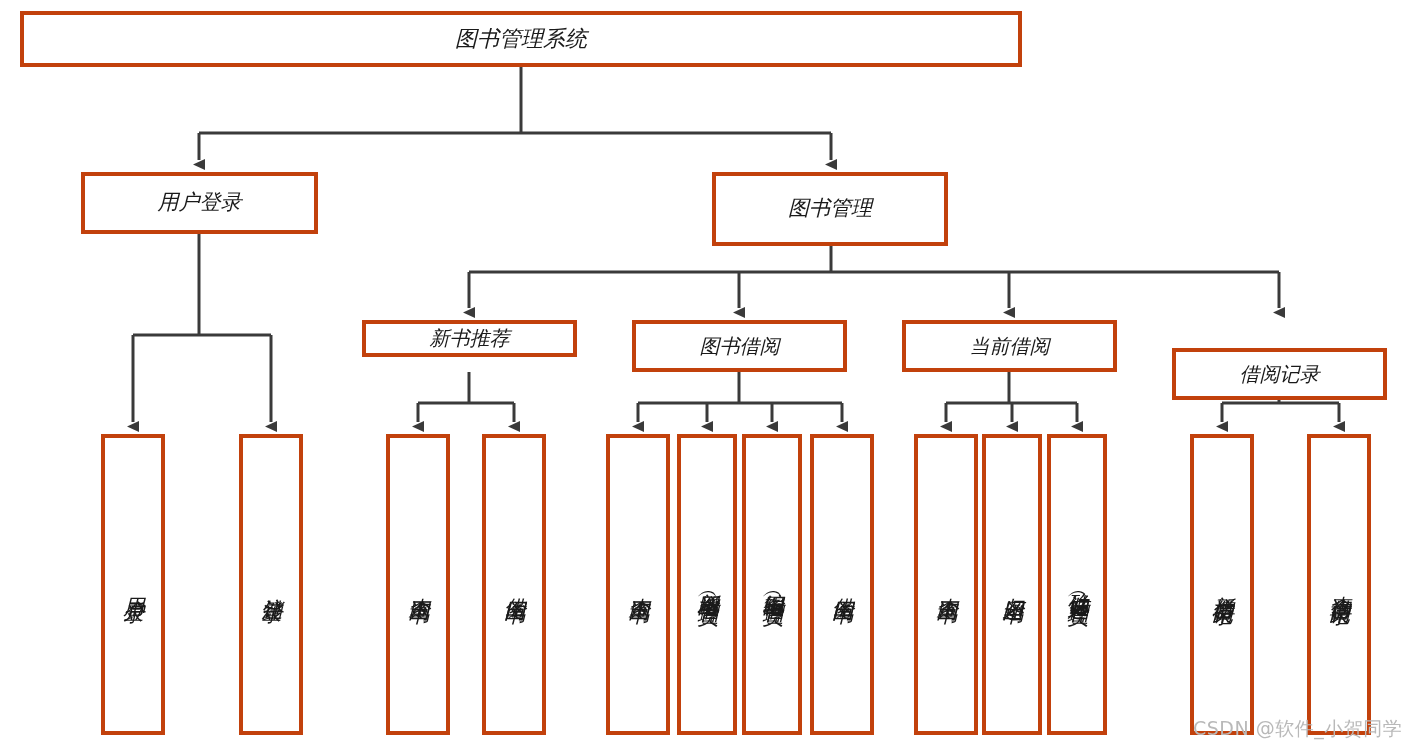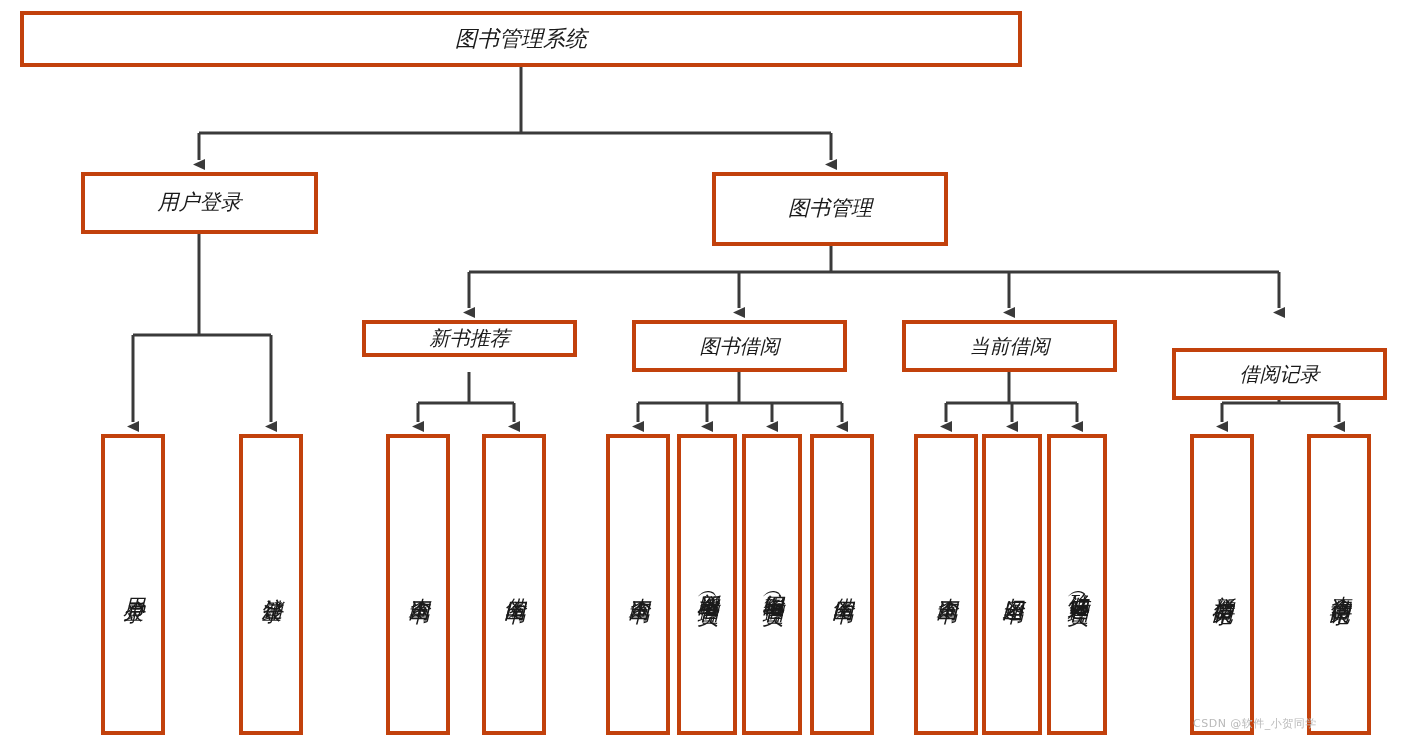--- a/index.html
+++ b/index.html
@@ -54,21 +54,21 @@
     letter-spacing: 2px;
     padding: 6px 0;
     white-space: nowrap;
   }
   .node-label {
     display: block;
   }
   .watermark {
     position: absolute;
     color: #b9b9b9;
-    font-size: 11px;
+    font-size: 19px;
     letter-spacing: 0.5px;
     white-space: nowrap;
     pointer-events: none;
   }
 </style>
 </head>
 <body>
 
 <div id="diagram-root">
 

